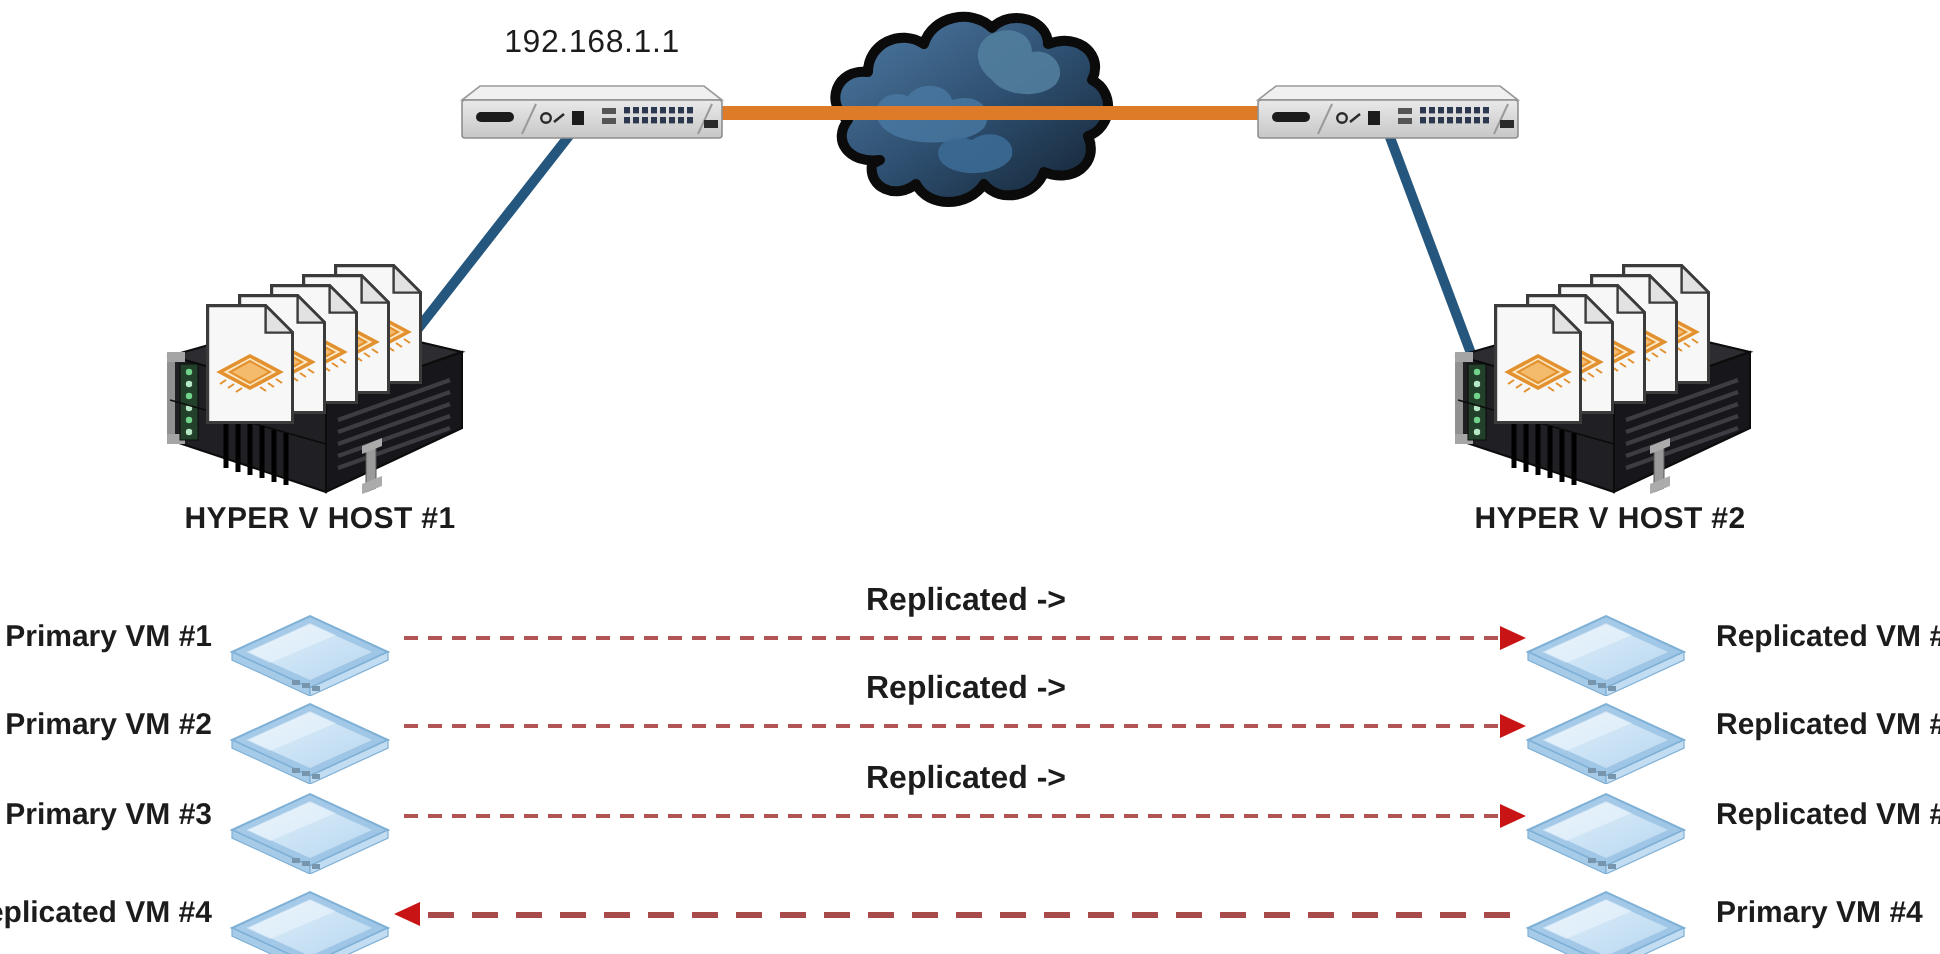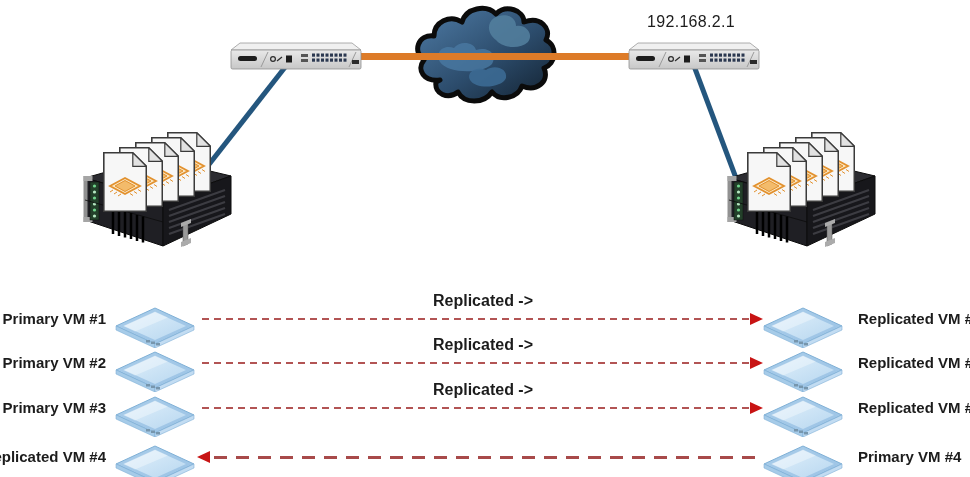--- a/index.html
+++ b/index.html
@@ -181,34 +181,36 @@
   <svg class="abs connectors" width="970" height="477">
     <line x1="286" y1="66" x2="196" y2="181" stroke="#24567E" stroke-width="5"></line>
     <line x1="694" y1="66" x2="739" y2="186" stroke="#24567E" stroke-width="5"></line>
   </svg>
 
   <svg class="abs cloud-wrap" width="148" height="110">
       <use href="#wan-cloud"></use>
     </svg>
   <div class="abs wan-line"></div>
 
-  <div class="abs ip-label ip2">192.168.2.1</div>
+  <div class="abs ip-label ip1">192.168.1.1</div>
   <svg class="abs router r1" width="136" height="32">
       <use href="#gateway"></use>
     </svg>
   <svg class="abs router r2" width="136" height="32">
       <use href="#gateway"></use>
     </svg>
 
   <svg class="abs server s1" width="150" height="132">
       <use href="#hv-server"></use>
     </svg>
   <svg class="abs server s2" width="150" height="132">
       <use href="#hv-server"></use>
     </svg>
+  <div class="abs host-label hl1">HYPER V HOST #1</div>
+  <div class="abs host-label hl2">HYPER V HOST #2</div>
 
   <div class="vm-row row1 dir-right">
     <div class="vm-label vm-label-left">Primary VM #1</div>
     <svg class="vm-ico vm-left-ico" viewBox="0 0 86 48">
         <use href="#vm-tile"></use>
       </svg>
     <div class="flow-label">Replicated -&gt;</div>
     <div class="dash"></div>
     <div class="arrow"></div>
     <svg class="vm-ico vm-right-ico" viewBox="0 0 86 48">

